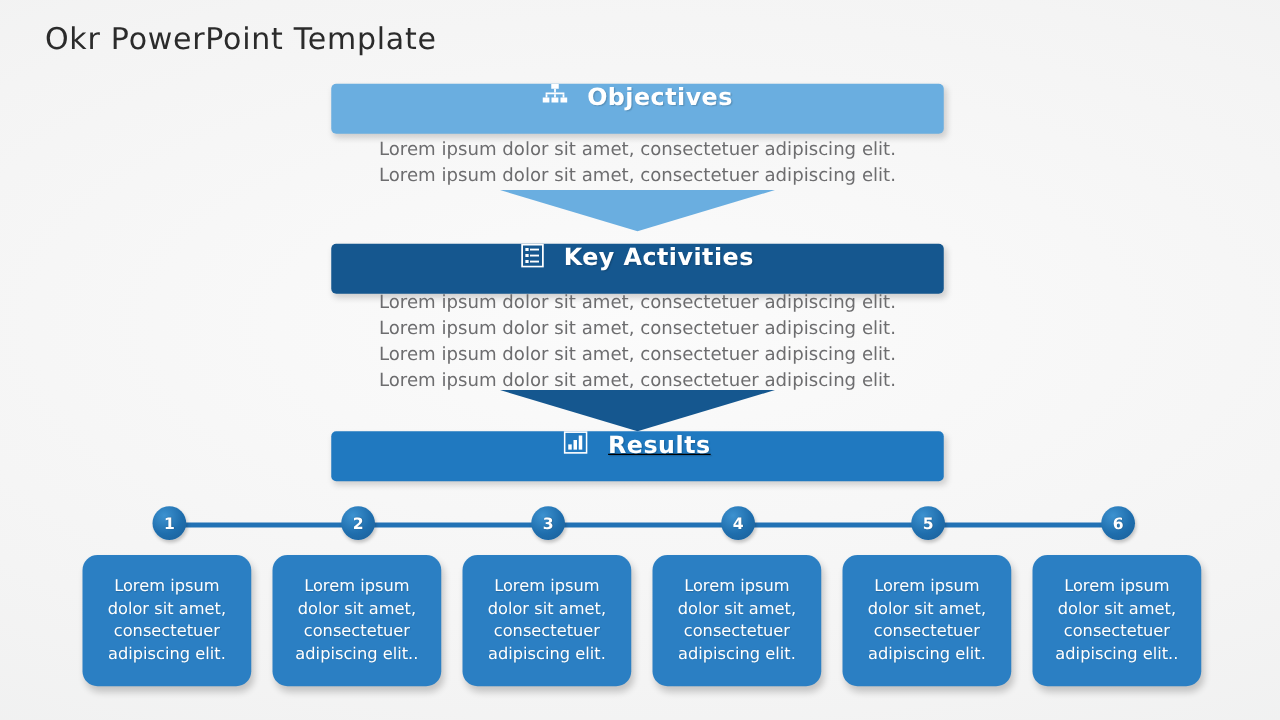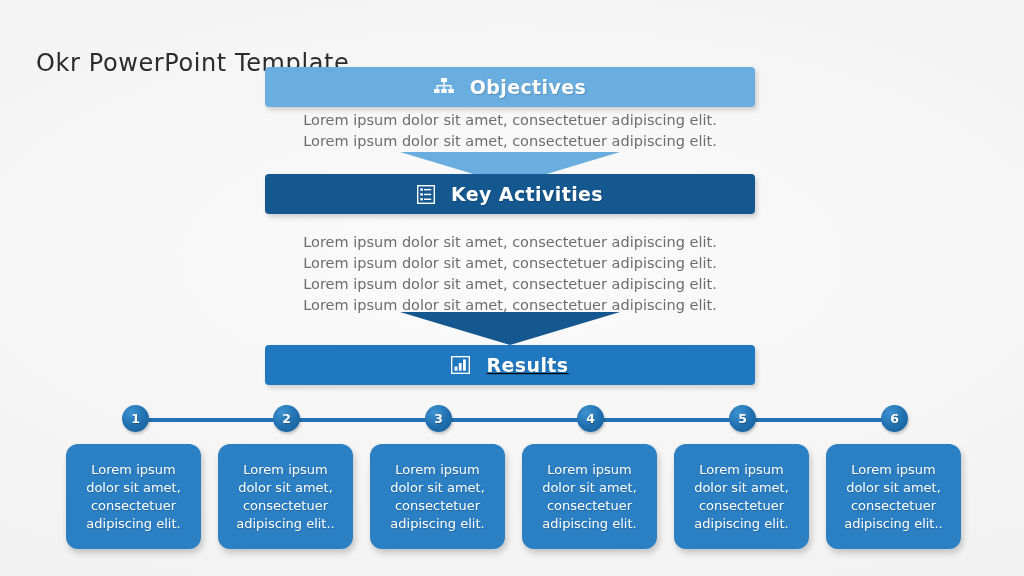--- a/index.html
+++ b/index.html
@@ -13,41 +13,40 @@
     background:
       radial-gradient(ellipse 120% 90% at 50% 45%, #fbfbfb 0%, #f4f4f4 55%, #eceded 100%);
   }
 
   
   #page-title {
     position:absolute; left:36px; top:17px;
     font-size:24px; font-weight:400; color:#2b2b2b;
     letter-spacing:0.6px;
     font-family:"DejaVu Sans", sans-serif;
-    margin-top:32px;
   }
 
   
   .okr-bar {
     position:absolute;
     left:265px; width:490px; height:40px;
     border-radius:4px;
-    display:flex; align-items:center; justify-content:center;
+    display:flex; align-items:flex-start; justify-content:center;
     gap:16px;
     box-shadow: 2px 3px 5px rgba(0,0,0,0.17);
   }
   .okr-bar .bar-label {
     color:#ffffff; font-weight:bold; font-size:19px;
     letter-spacing:0.4px;
     text-shadow: 1px 1px 1px rgba(0,0,0,0.18);
   }
   .okr-bar .bar-icon { display:flex; align-items:center; }
 
   #bar-objectives { top:67px; background:#6aaee0; }
-  #bar-keyactivities { top:174px; background:#15578f; }
+  #bar-keyactivities { top:195px; background:#15578f; }
   #bar-results { top:345px; background:#2079c0;text-decoration:underline; }
 
   
   .para {
     position:absolute; left:265px; width:490px;
     text-align:center;
     color:#6d6d6f; font-size:14.5px; line-height:21px;
     font-family:"DejaVu Sans", sans-serif;
   }
   #para-objectives { top:110px; }

